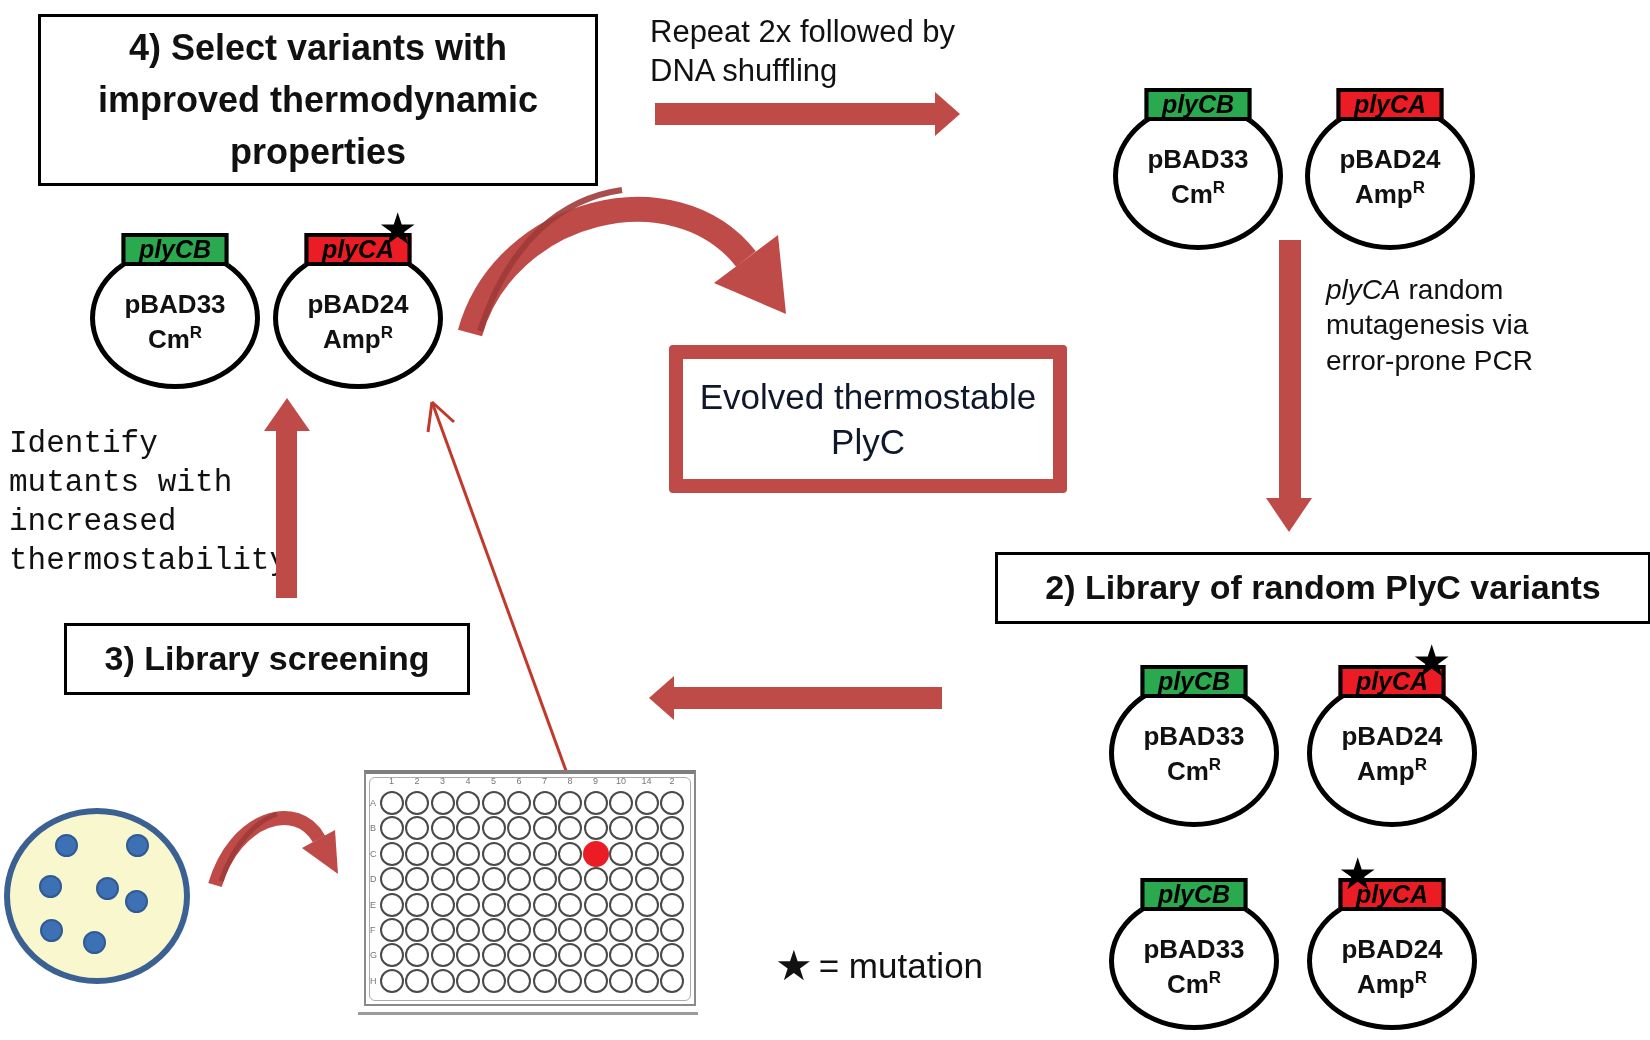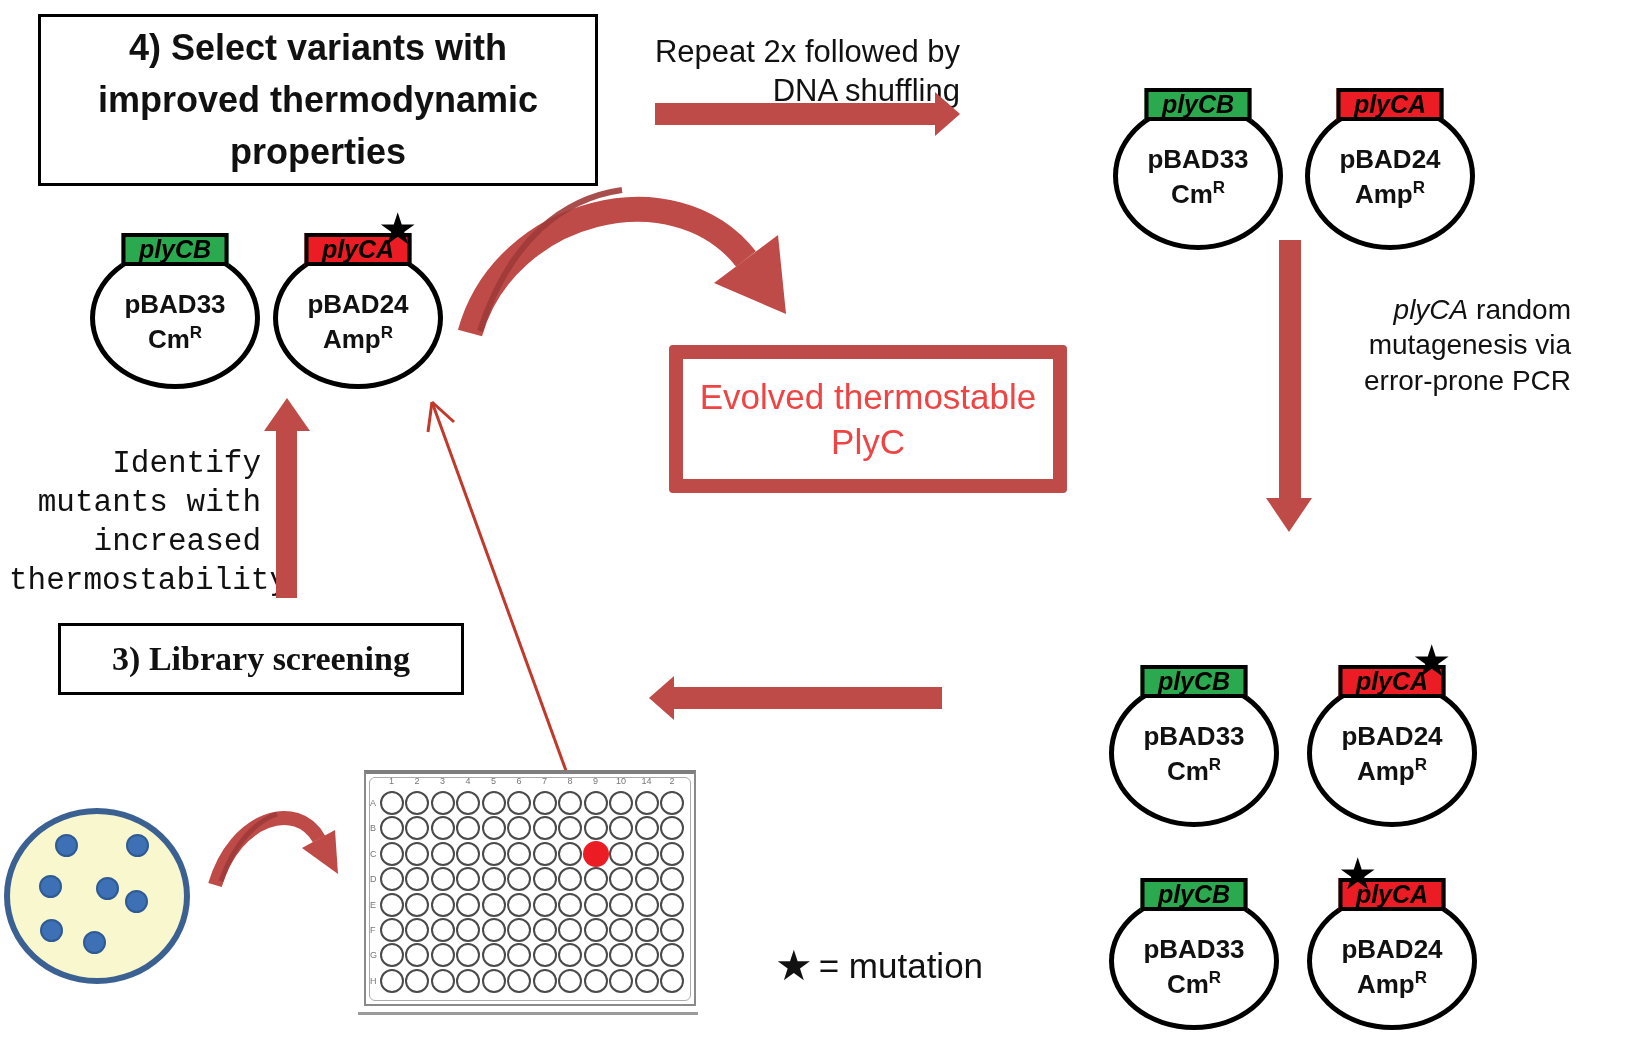--- a/index.html
+++ b/index.html
@@ -6,29 +6,29 @@
   .canvas{position:relative;width:1650px;height:1040px;background:#fff;overflow:hidden;
           font-family:"Liberation Sans","DejaVu Sans",sans-serif;color:#111;}
 
   
   .step-box{position:absolute;border:3px solid #000;background:#fff;display:flex;
             align-items:center;justify-content:center;text-align:center;
             font-weight:bold;font-size:34px;line-height:1.45;}
   .box4{left:38px;top:14px;width:560px;height:172px;font-size:36px;padding:0 28px;box-sizing:border-box;}
   .box1{left:1124px;top:4px;width:322px;height:72px;}
   .box2{left:995px;top:552px;width:650px;height:66px;}
-  .box3{left:58px;top:623px;width:400px;height:66px;font-family:Liberation Serif, serif;}
+  .box3{left:64px;top:623px;width:400px;height:66px;}
 
   
   .result-box{position:absolute;left:669px;top:345px;width:398px;height:148px;box-sizing:border-box;
               border:14px solid #BE4B48;border-radius:4px;background:#fff;display:flex;align-items:center;
-              justify-content:center;text-align:center;font-size:35px;line-height:1.3;color:#ef4444;}
-
-  
-  .note{position:absolute;text-align:right;font-size:31px;line-height:1.26;color:#111;margin-top:20px;}
+              justify-content:center;text-align:center;font-size:35px;line-height:1.3;color:#0f172a;}
+
+  
+  .note{position:absolute;text-align:left;font-size:31px;line-height:1.26;color:#111;}
   .note-repeat{left:650px;top:12px;width:310px;}
   .note-mutagenesis{left:1326px;top:272px;width:245px;font-size:28px;}
   .note-clone{left:626px;top:552px;width:345px;}
   .note-identify{left:9px;top:424px;width:252px;font-family:Liberation Mono, monospace;}
   .italic{font-style:italic;}
 
   
   .legend{position:absolute;left:775px;top:945px;display:flex;align-items:center;font-size:35px;}
   .legend .star-glyph{font-size:42px;line-height:1;margin-right:6px;}
 
@@ -65,20 +65,23 @@
 
   svg{position:absolute;overflow:visible;}
 </style>
 </head>
 <body>
 
 <div class="canvas">
 
   <div class="step-box box4">
       <span>4) Select variants with improved thermodynamic properties</span>
+    </div>
+  <div class="step-box box2">
+      <span>2) Library of random PlyC variants</span>
     </div>
   <div class="step-box box3">
       <span>3) Library screening</span>
     </div>
 
   <div class="result-box">
       <span>Evolved thermostable PlyC</span>
     </div>
 
   <div class="note note-repeat">Repeat 2x followed by DNA shuffling</div>

